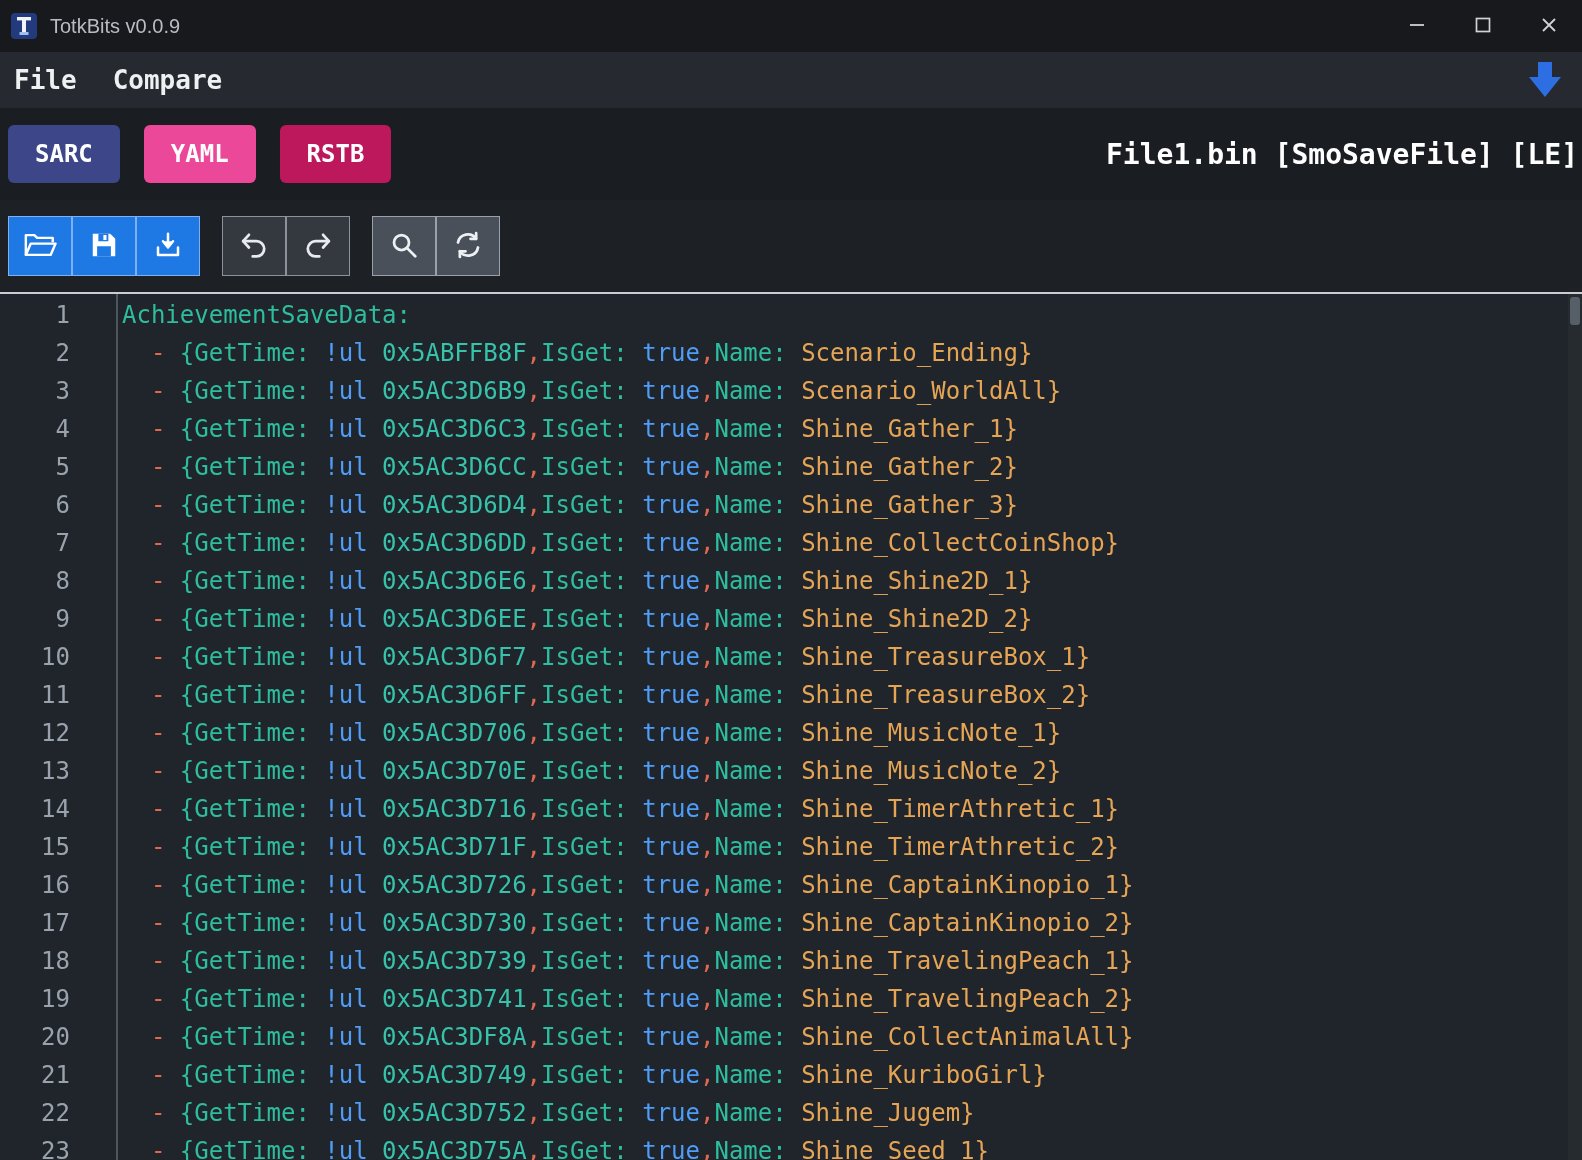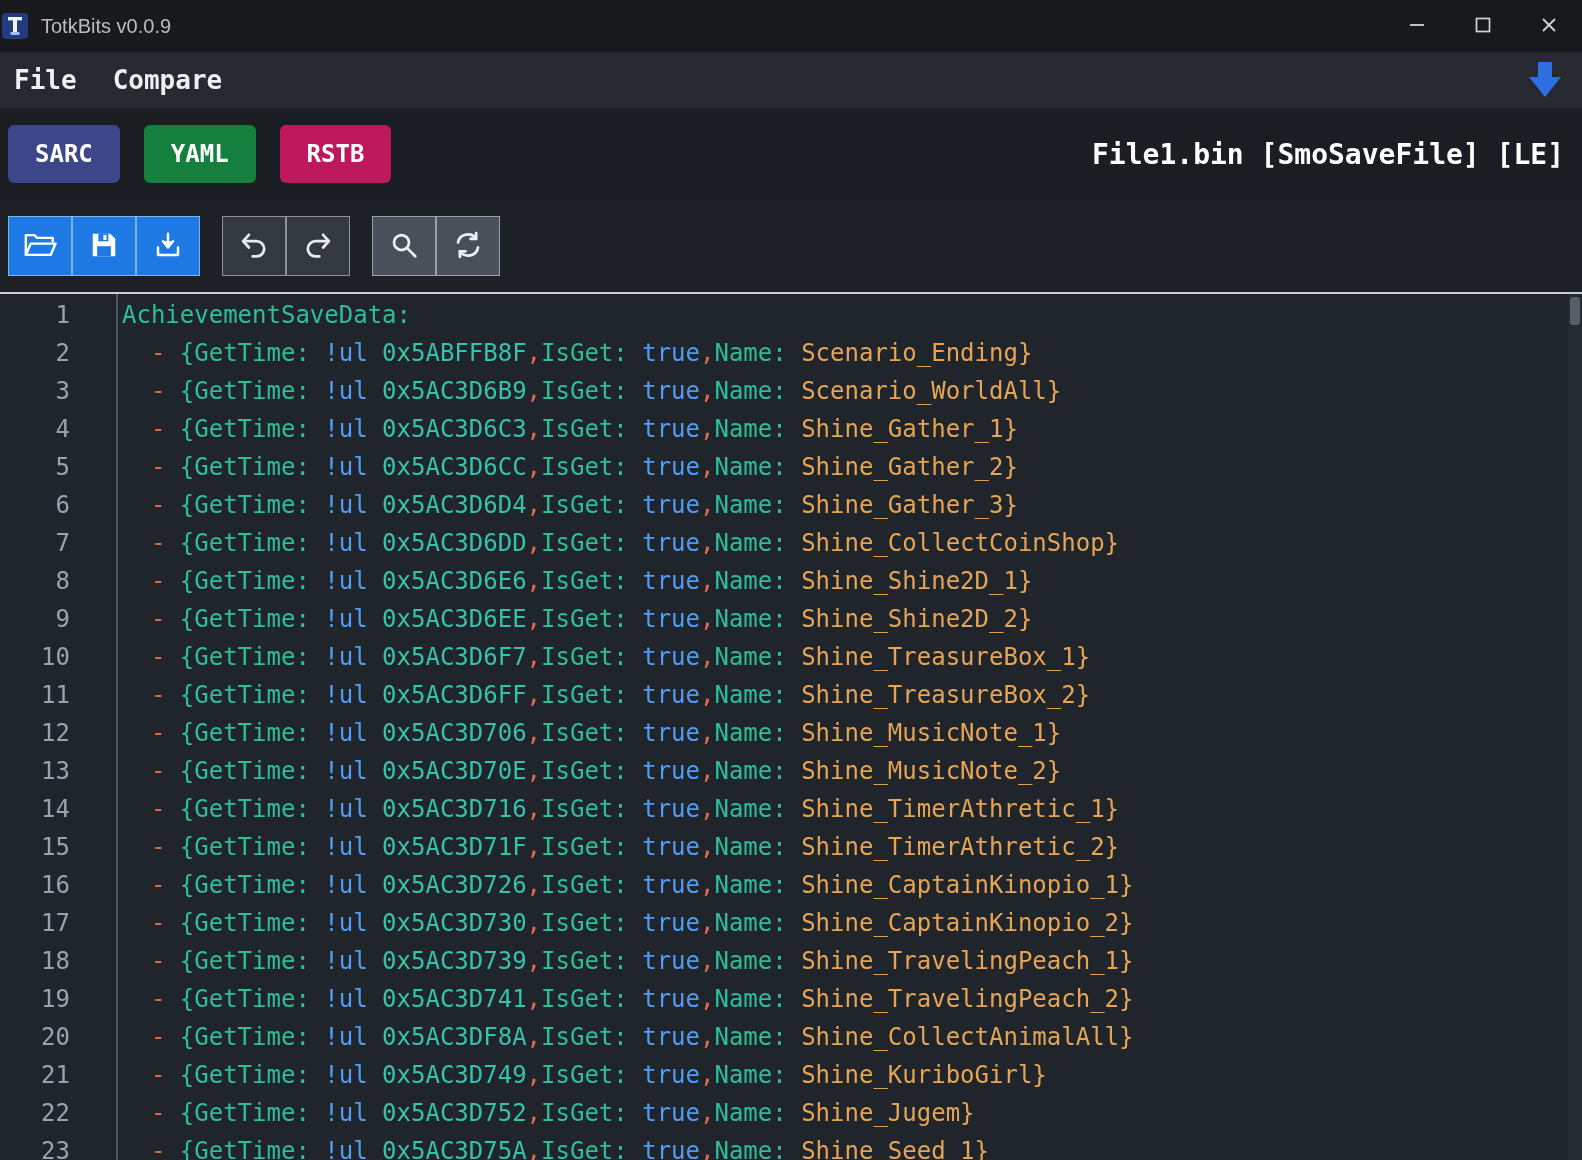--- a/index.html
+++ b/index.html
@@ -1,34 +1,34 @@
 <!DOCTYPE html>
 <html><head>
 <meta charset="utf-8">
 <style>
   * { margin:0; padding:0; box-sizing:border-box; }
   html,body { width:1582px; height:1160px; overflow:hidden; }
   body { background:#1d2125; font-family:"DejaVu Sans Mono", monospace; }
 
   
-  .titlebar { height:52px; background:#17191c; display:flex; align-items:center; padding-left:1px;justify-content:center; }
+  .titlebar { height:52px; background:#17191c; display:flex; align-items:center; padding-left:10px;justify-content:center; }
   .app-icon { width:28px; height:28px; display:flex; align-items:center; justify-content:center; }
   .win-title { color:#b9bdc2; font-family:"Liberation Sans", sans-serif; font-size:20px; margin-left:12px; }
   .win-controls { margin-left:auto; display:flex; height:100%; }
   .win-btn { width:66px; height:100%; background:transparent; border:none; display:flex; align-items:center; justify-content:center; cursor:pointer; }
 
   
   .menubar { height:56px; background:#26292f; display:flex; align-items:center; padding:14px 14px; position:relative; }
   .menu-item { color:#eef0f2; font-size:26px; font-weight:700; background:none; border:none; font-family:"DejaVu Sans Mono", monospace; margin-right:36px; cursor:pointer; }
   .menu-arrow { margin-left:auto; margin-right:4px; display:flex; align-items:center; cursor:pointer; }
 
   
   .tabrow { height:92px; background:#1a1d21; display:flex; align-items:center; padding-left:8px; }
   .tab { height:58px; padding:0 27px; border:none; border-radius:6px; color:#ffffff; font-size:24px; font-weight:700; font-family:"DejaVu Sans Mono", monospace; margin-right:24px; cursor:pointer; display:flex; align-items:center; }
-  .file-info { margin-left:auto; color:#ffffff; font-size:28px; font-weight:700; white-space:nowrap; padding-right:18px; }
+  .file-info { margin-left:auto; color:#ffffff; font-size:28px; font-weight:700; white-space:nowrap; padding-right:4px; }
 
   
   .toolbar { height:92px; background:#1d2125; display:flex; align-items:center; padding-left:8px; }
   .tgroup { display:flex; margin-right:22px; }
   .tbtn { width:64px; height:60px; display:flex; align-items:center; justify-content:center; cursor:pointer; }
   .tbtn.blue { background:#1f79e4; border:1px solid #7fb0ef; }
   .tbtn.dark { background:#34393f; border:1px solid #8b929b; }
   .tbtn.gray { background:#49505a; border:1px solid #9aa1ab; }
 
   
@@ -89,21 +89,21 @@
   <span class="menu-arrow">
     <svg width="38" height="40" viewBox="0 0 38 40">
       <polygon points="12,2 26,2 26,17 35,17 19,37 3,17 12,17" fill="#2d6fe2"></polygon>
     </svg>
   </span>
 </div>
 
 <div class="tabrow">
   <div style="display:flex;">
       <button class="tab" style="background: rgb(61, 70, 137);">SARC</button>
-      <button class="tab active" style="background: #15803d;">YAML</button>
+      <button class="tab active" style="background: #ec4899;">YAML</button>
       <button class="tab" style="background: #be185d;">RSTB</button>
     </div>
   <span class="file-info">File1.bin [SmoSaveFile] [LE]</span>
 </div>
 
 <div class="toolbar">
   <div class="tgroup">
     <button class="tbtn blue">
       <span>
         <svg width="34" height="30" viewBox="0 0 24 20" fill="none" stroke="#ffffff" stroke-width="1.7" stroke-linejoin="round">

